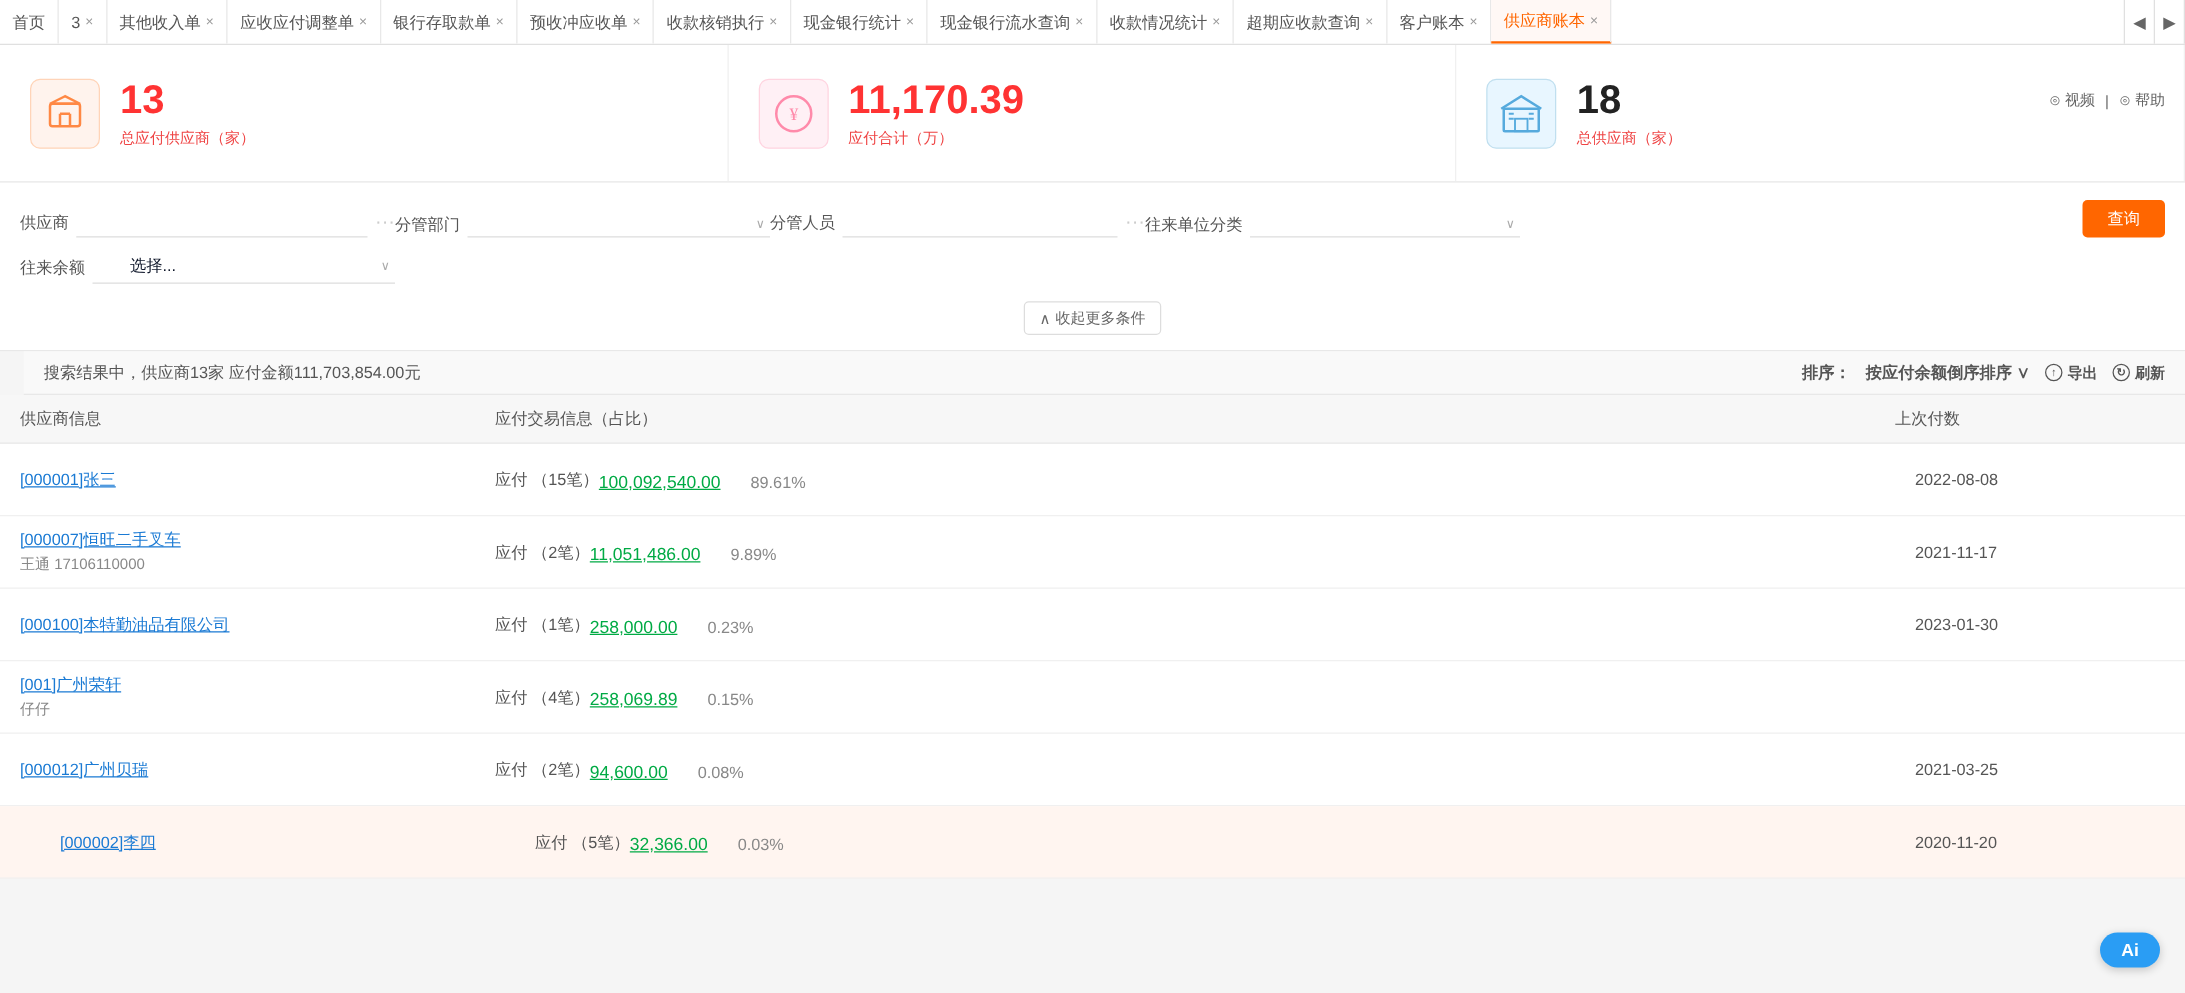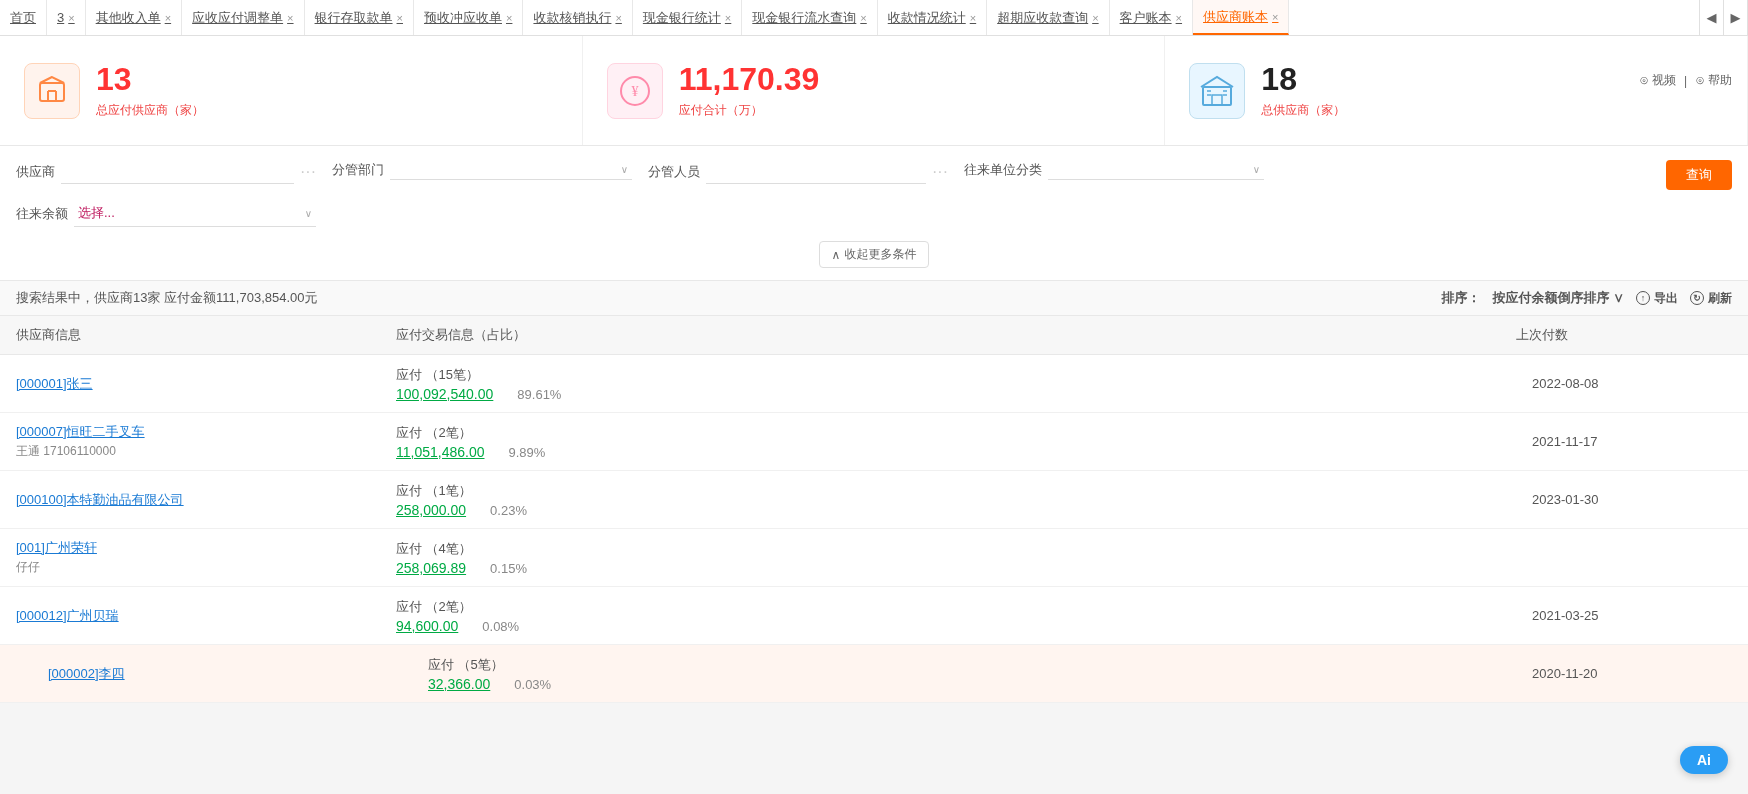--- a/index.html
+++ b/index.html
@@ -18,21 +18,20 @@
       display: flex;
       align-items: center;
       padding: 0 10px;
       height: 100%;
       border-right: 1px solid #e8e8e8;
       white-space: nowrap;
       cursor: pointer;
       font-size: 13px;
       color: #555;
       gap: 4px;
-      text-decoration: underline;
     }
     .nav-tab.active { color: #ff6600; border-bottom: 2px solid #ff6600; background: #fff8f5; }
     .nav-tab .close-icon { color: #999; font-size: 11px; cursor: pointer; }
     .nav-arrows {
       display: flex;
       margin-left: auto;
       border-left: 1px solid #e0e0e0;
     }
     .nav-arrow {
       width: 24px;
@@ -96,22 +95,21 @@
     .top-right-actions span { cursor: pointer; }
 
     
     .filter-area {
       background: #fff;
       padding: 14px 16px 10px;
       border-bottom: 1px solid #e8e8e8;
     }
     .filter-row {
       display: flex;
-      align-items: flex-start;
-      gap: 16px;
+      align-items: flex-end;
       margin-bottom: 10px;
     }
     .filter-row:last-child { margin-bottom: 0; }
     .filter-item {
       display: flex;
       align-items: center;
       gap: 6px;
       flex: 1;
       max-width: 300px;
     }
@@ -129,21 +127,21 @@
     .filter-dots { color: #ccc; font-size: 16px; cursor: pointer; }
     .filter-select {
       display: flex;
       align-items: center;
       border-bottom: 1px solid #ddd;
       padding: 4px 4px;
       flex: 1;
       justify-content: space-between;
       cursor: pointer;
     }
-    .filter-select-val { color: #be185d; font-size: 13px; }
+    .filter-select-val { color: #0f172a; font-size: 13px; margin-left: 26px; }
     .chevron-down { color: #aaa; font-size: 10px; }
     .search-btn {
       background: #ff6600;
       color: #fff;
       border: none;
       border-radius: 4px;
       padding: 6px 20px;
       font-size: 13px;
       cursor: pointer;
       margin-left: auto;
@@ -171,20 +169,21 @@
     
     .results-bar {
       display: flex;
       align-items: center;
       justify-content: space-between;
       background: #f9f9f9;
       padding: 8px 16px;
       border-bottom: 1px solid #e8e8e8;
       font-size: 13px;
       color: #555;
+      margin-left: 19px;
     }
     .results-bar .right-actions {
       display: flex;
       align-items: center;
       gap: 12px;
       font-weight: bold;
     }
     .results-bar .action-btn {
       display: flex;
       align-items: center;
@@ -233,21 +232,21 @@
     .table-row.highlighted { background: #fff5f0; padding-left: 48px; }
 
     .supplier-link {
       color: #1a7ad4;
       text-decoration: underline;
       cursor: pointer;
       font-size: 13px;
     }
     .supplier-sub { color: #888; font-size: 12px; margin-top: 2px; }
 
-    .transaction-info { display: flex; flex-direction: column; }
+    .transaction-info { display: flex; flex-direction: row; }
     .trans-label { color: #555; font-size: 13px; }
     .trans-amount { color: #00aa44; font-size: 14px; font-weight: 500; text-decoration: underline; cursor: pointer; margin-top: 2px; }
     .trans-percent { color: #888; font-size: 13px; margin-left: 16px; }
     .trans-row { display: flex; align-items: baseline; gap: 8px; }
 
     .last-pay-date { color: #555; font-size: 13px; }
     .page-wrapper { min-height: 100vh; display: flex; flex-direction: column; position: relative; }
   </style>
 </head>
 <body>

